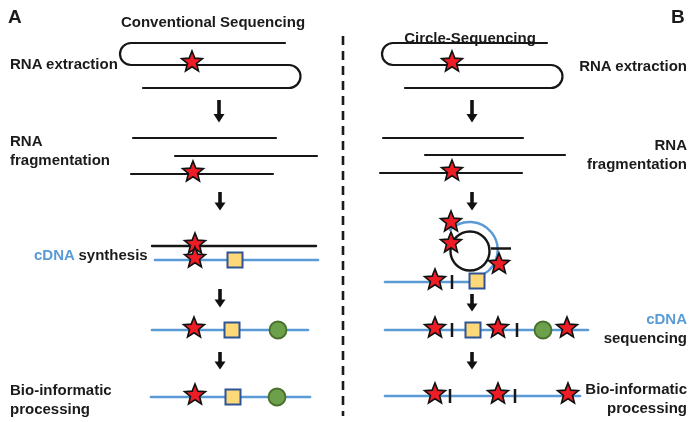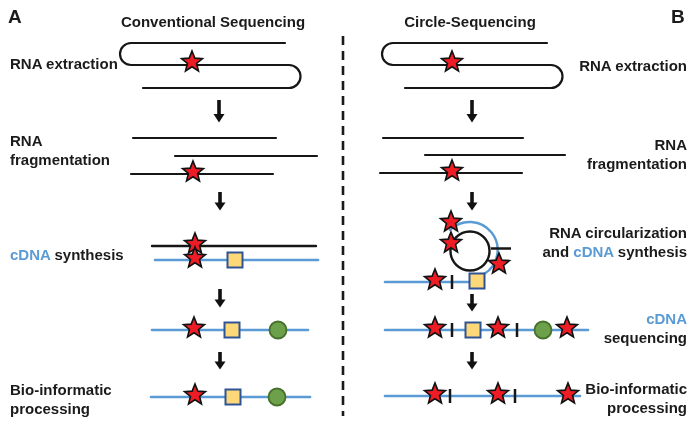--- a/index.html
+++ b/index.html
@@ -4,21 +4,21 @@
 <style>
   html,body{margin:0;padding:0;background:#ffffff;}
   .figure{position:relative;width:700px;height:422px;background:#ffffff;overflow:hidden;
           font-family:"Liberation Sans",sans-serif;}
   .figure svg{position:absolute;left:0;top:0;}
   .lbl{position:absolute;font-weight:700;font-size:15px;line-height:19px;color:#1b1b1b;
        white-space:nowrap;}
   .corner{font-size:19px;line-height:22px;}
   .center{transform:translateX(-50%);}
   .right{text-align:right;}
-  .accent{color:var(--accent-blue,#5b9bd5);}
+  .accent{color:var(--accent-blue,#5b9bd5);margin-left:24px;}
 
   
   .blk{stroke:#161616;stroke-width:2.2;fill:none;stroke-linecap:round;}
   .blk-thick{stroke:#161616;stroke-width:2.4;fill:none;stroke-linecap:round;}
   .bluline{stroke:var(--accent-blue,#5b9bd5);stroke-width:2.6;fill:none;stroke-linecap:round;}
   .bluarc{stroke:var(--accent-blue,#5b9bd5);stroke-width:2.4;fill:none;stroke-linecap:round;}
   .star{fill:var(--star-red,#ee1c25);stroke:#111;stroke-width:1.6;}
   .sq{fill:var(--square-fill,#fcd878);stroke:var(--square-border,#2f5496);stroke-width:2;}
   .gc{fill:var(--circle-fill,#6ca04b);stroke:var(--circle-border,#47702c);stroke-width:1.8;}
   .tick{stroke:#161616;stroke-width:2.5;stroke-linecap:butt;fill:none;}
@@ -162,21 +162,21 @@
         <line class="tick" x1="515" y1="389" x2="515" y2="403"></line>
         <use href="#star" xlink:href="#star" class="star" transform="translate(568,394)"></use>
       </g>
     </g>
   </svg>
 
   <div class="lbl corner" style="left:8px;top:6px">A</div>
   <div class="lbl corner" style="left:671px;top:6px">B</div>
 
   <div class="lbl center" style="left:213px;top:12px">Conventional Sequencing</div>
-  <div class="lbl center" style="left:470px;top:12px">Circle-Sequencing</div>
+  <div class="lbl center" style="left:470px;top:28px">Circle-Sequencing</div>
 
   <div class="lbl" style="left:10px;top:54px">RNA extraction</div>
 
   <div class="lbl" style="left:10px;top:131px">
     <div>RNA</div>
     <div>fragmentation</div>
   </div>
 
   <div class="lbl" style="left:10px;top:245px"><span class="accent">cDNA</span><span> synthesis</span></div>
 
@@ -186,24 +186,20 @@
     <div>processing</div>
   </div>
 
   <div class="lbl right" style="right:13px;top:56px">RNA extraction</div>
 
   <div class="lbl right" style="right:13px;top:135px">
     <div>RNA</div>
     <div>fragmentation</div>
   </div>
 
-  <div class="lbl right" style="right:13px;top:223px">
-    <div>RNA circularization</div>
-    <div><span>and </span><span class="accent">cDNA</span><span> synthesis</span></div>
-  </div>
 
   <div class="lbl right" style="right:13px;top:309px">
     <div class="accent">cDNA</div>
     <div>sequencing</div>
   </div>
 
   <div class="lbl right" style="right:13px;top:379px">
     <div>Bio-informatic</div>
     <div>processing</div>
   </div>

